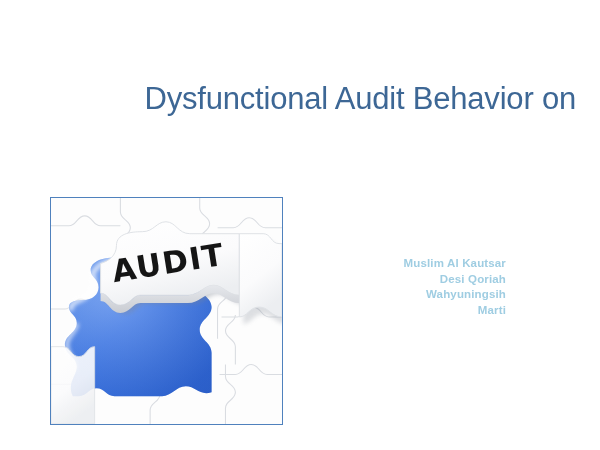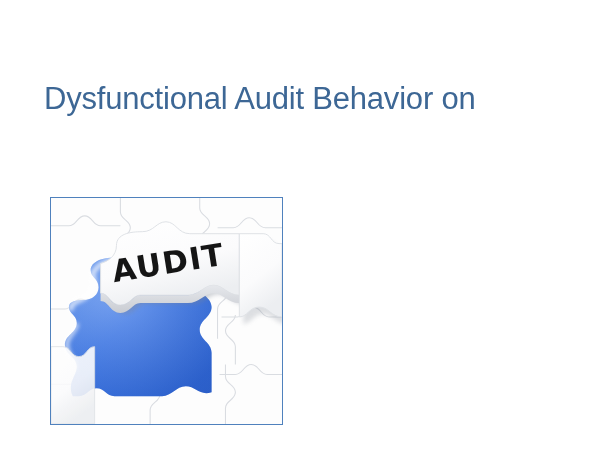--- a/index.html
+++ b/index.html
@@ -19,24 +19,24 @@
   
   .slide {
     position: absolute;
     inset: 0;
     background: #ffffff;
   }
 
   
   .title-block {
     position: absolute;
-    left: 44px;
+    left: 56px;
     top: 76px;
     width: 520px;
-    text-align: left;
+    text-align: right;
   }
   .title-line {
     display: block;
     color: #3d6795;
     font-size: 31px;
     line-height: 45px;
     font-weight: 400;
     letter-spacing: -0.2px;
     white-space: nowrap;
   }
@@ -239,14 +239,20 @@
       </g>
 
       <g>
         <path d="M0 150 L12 150 C20 150 20 160 28 160 C36 160 36 150 44 150 L44 228 L0 228 Z" fill="url(#whiteGrad)" stroke="#dfe2e6" stroke-width="1" opacity="0.9"></path>
       </g>
 
       <rect x="0" y="0" width="233" height="228" fill="none"></rect>
     </svg>
   </div>
 
+  <div class="authors">
+    <span class="author-line">Muslim Al Kautsar</span>
+    <span class="author-line">Desi Qoriah</span>
+    <span class="author-line">Wahyuningsih</span>
+    <span class="author-line">Marti</span>
+  </div>
 
 </div>
 
 </body></html>

